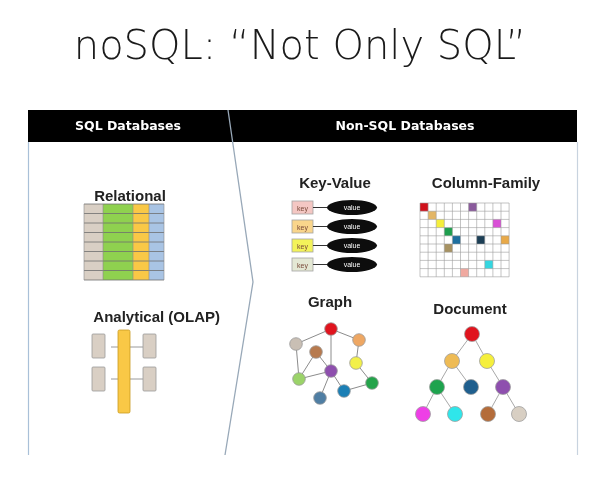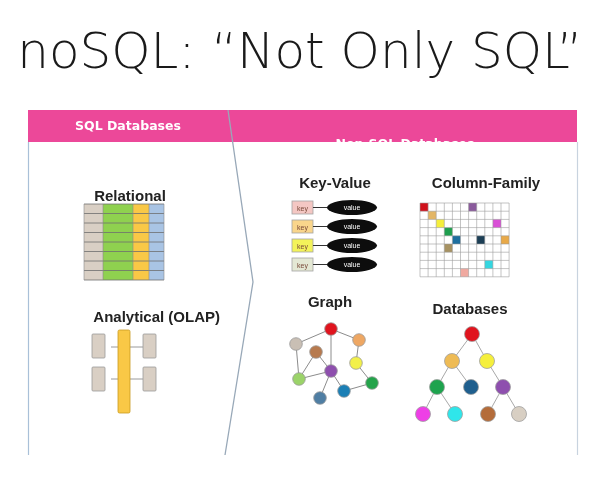--- a/index.html
+++ b/index.html
@@ -3,53 +3,53 @@
 <meta charset="utf-8">
 <style>
   html, body { margin: 0; padding: 0; }
   body {
     width: 600px; height: 479px; background: #ffffff; position: relative; overflow: hidden;
     font-family: "Liberation Sans", sans-serif;
   }
   .title {
     position: absolute; left: 0; top: 22px; width: 600px; text-align: center;
     font-family: "DejaVu Sans", sans-serif; font-weight: 300;
-    font-size: 50px; color: #1a1a1a; letter-spacing: 0px;
+    font-size: 40px; color: #1a1a1a; letter-spacing: 0px;
   }
   .header-band {
     position: absolute; left: 28px; top: 110px; width: 549px; height: 32px;
-    background: #ec4899;
+    background: #000000;
   }
   .hdr-label {
     position: absolute; top: 0; height: 32px; line-height: 32px; color: #ffffff;
     font-size: 12.5px; font-weight: bold; text-align: center;
     font-family: "DejaVu Sans", sans-serif;
   }
   .sec-label {
     position: absolute; font-weight: bold; color: #222; font-size: 15px; text-align: center;
     font-family: "Liberation Sans", sans-serif;
   }
   svg { position: absolute; left: 0; top: 0; }
 </style>
 </head>
 <body>
 
 <div class="title">noSQL: “Not Only SQL”</div>
 
 <div class="header-band">
   <div class="hdr-label" style="left:0;width:200px;">SQL Databases</div>
-  <div class="hdr-label" style="left:205px;width:344px;margin-top:18px;">Non-SQL Databases</div>
+  <div class="hdr-label" style="left:205px;width:344px;">Non-SQL Databases</div>
 </div>
 
 <div class="sec-label" style="left:50px;top:187px;width:160px;">Relational</div>
 <div class="sec-label" style="left:40px;top:308px;width:180px;text-align:right;">Analytical (OLAP)</div>
 <div class="sec-label" style="left:280px;top:174px;width:110px;">Key-Value</div>
 <div class="sec-label" style="left:421px;top:174px;width:130px;">Column-Family</div>
 <div class="sec-label" style="left:290px;top:293px;width:80px;">Graph</div>
-<div class="sec-label" style="left:420px;top:300px;width:100px;">Databases</div>
+<div class="sec-label" style="left:420px;top:300px;width:100px;">Document</div>
 
 <svg id="art" width="600" height="479">
 
   <line x1="28.5" y1="142" x2="28.5" y2="455" stroke="#a9c0d8" stroke-width="1.2"></line>
   <line x1="577.5" y1="142" x2="577.5" y2="455" stroke="#c8d3df" stroke-width="1.2"></line>
   <polyline points="228,110 253,282 225,455" fill="none" stroke="#98a8b8" stroke-width="1.3"></polyline>
   <g id="relational">
       <rect x="84" y="204" width="19" height="76" fill="#d9cfc4"></rect>
       <rect x="103" y="204" width="30" height="76" fill="#8fd14f"></rect>
       <rect x="133" y="204" width="16" height="76" fill="#f9c846"></rect>

